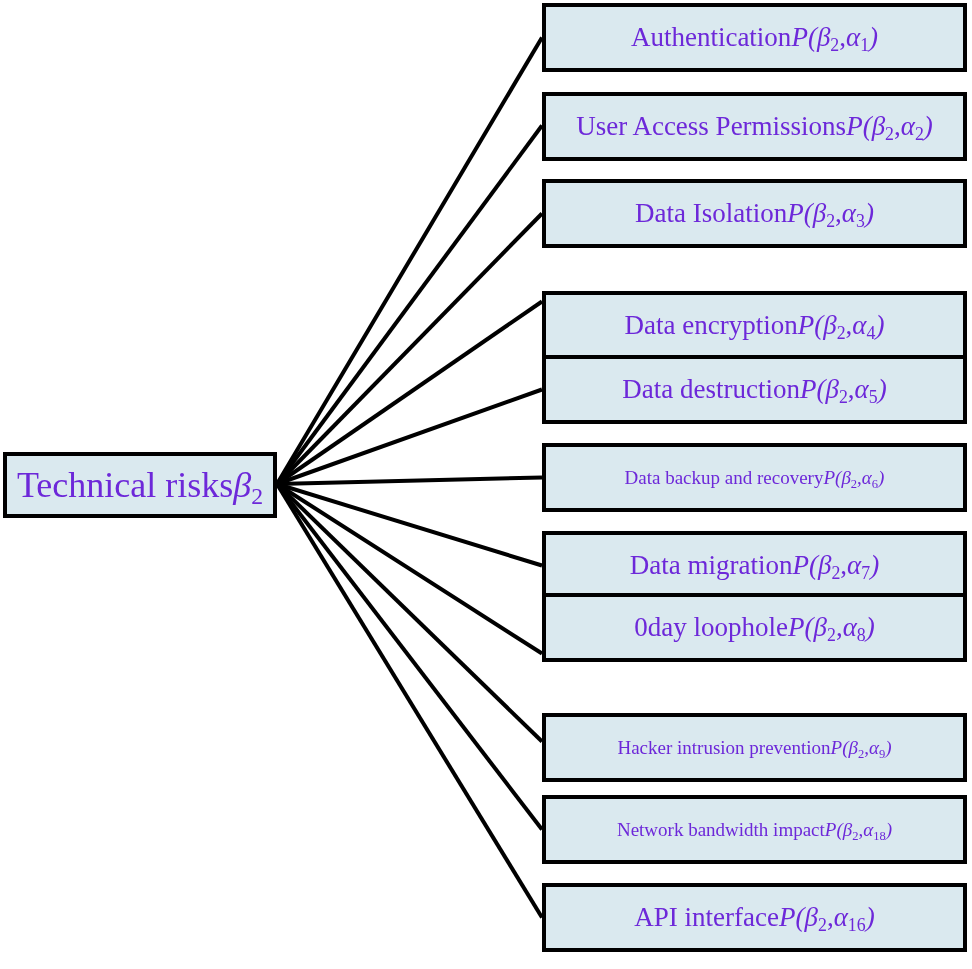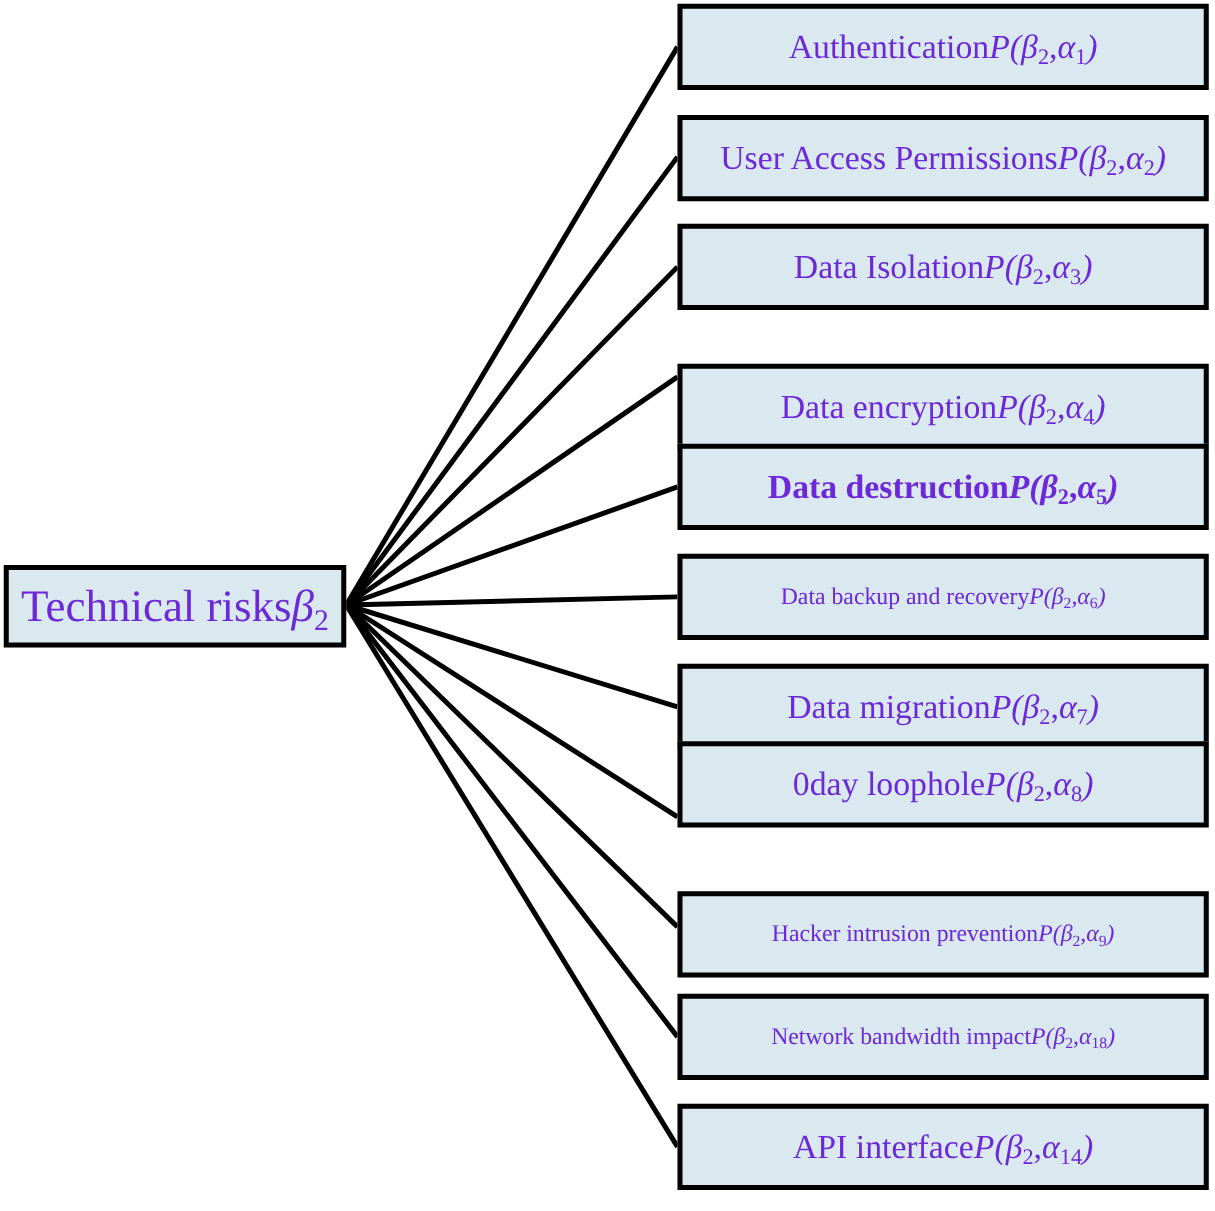--- a/index.html
+++ b/index.html
@@ -101,36 +101,36 @@
       </div>
       <div class="node-box leaf-node" style="top: 92px;">
         <span class="node-label">User Access Permissions<span class="mathvar">P</span><span class="paren">(</span><span class="mathvar">β<sub>2</sub></span><span>,</span><span class="mathvar">α<sub>2</sub></span><span class="paren">)</span></span>
       </div>
       <div class="node-box leaf-node" style="top: 179px;">
         <span class="node-label">Data Isolation<span class="mathvar">P</span><span class="paren">(</span><span class="mathvar">β<sub>2</sub></span><span>,</span><span class="mathvar">α<sub>3</sub></span><span class="paren">)</span></span>
       </div>
       <div class="node-box leaf-node" style="top: 267px; margin-top: 24px;">
         <span class="node-label">Data encryption<span class="mathvar">P</span><span class="paren">(</span><span class="mathvar">β<sub>2</sub></span><span>,</span><span class="mathvar">α<sub>4</sub></span><span class="paren">)</span></span>
       </div>
-      <div class="node-box leaf-node" style="top: 355px; font-weight: bold;">
+      <div class="node-box leaf-node" style="top: 355px;">
         <span class="node-label">Data destruction<span class="mathvar">P</span><span class="paren">(</span><span class="mathvar">β<sub>2</sub></span><span>,</span><span class="mathvar">α<sub>5</sub></span><span class="paren">)</span></span>
       </div>
       <div class="node-box leaf-node two-line" style="top: 443px;">
         <span class="node-label">Data backup and recovery<span class="mathvar">P</span><span class="paren">(</span><span class="mathvar">β<sub>2</sub></span><span>,</span><span class="mathvar">α<sub>6</sub></span><span class="paren">)</span></span>
       </div>
       <div class="node-box leaf-node" style="top: 531px;">
         <span class="node-label">Data migration<span class="mathvar">P</span><span class="paren">(</span><span class="mathvar">β<sub>2</sub></span><span>,</span><span class="mathvar">α<sub>7</sub></span><span class="paren">)</span></span>
       </div>
       <div class="node-box leaf-node" style="top: 593px;">
         <span class="node-label">0day loophole<span class="mathvar">P</span><span class="paren">(</span><span class="mathvar">β<sub>2</sub></span><span>,</span><span class="mathvar">α<sub>8</sub></span><span class="paren">)</span></span>
       </div>
       <div class="node-box leaf-node two-line" style="top: 713px;">
         <span class="node-label">Hacker intrusion prevention<span class="mathvar">P</span><span class="paren">(</span><span class="mathvar">β<sub>2</sub></span><span>,</span><span class="mathvar">α<sub>9</sub></span><span class="paren">)</span></span>
       </div>
       <div class="node-box leaf-node two-line" style="top: 795px;">
         <span class="node-label">Network bandwidth impact<span class="mathvar">P</span><span class="paren">(</span><span class="mathvar">β<sub>2</sub></span><span>,</span><span class="mathvar">α<sub>18</sub></span><span class="paren">)</span></span>
       </div>
       <div class="node-box leaf-node" style="top: 883px;">
-        <span class="node-label">API interface<span class="mathvar">P</span><span class="paren">(</span><span class="mathvar">β<sub>2</sub></span><span>,</span><span class="mathvar">α<sub>14</sub></span><span class="paren">)</span></span>
+        <span class="node-label">API interface<span class="mathvar">P</span><span class="paren">(</span><span class="mathvar">β<sub>2</sub></span><span>,</span><span class="mathvar">α<sub>16</sub></span><span class="paren">)</span></span>
       </div>
     </div>
 
 </div>
 
 </body></html>

